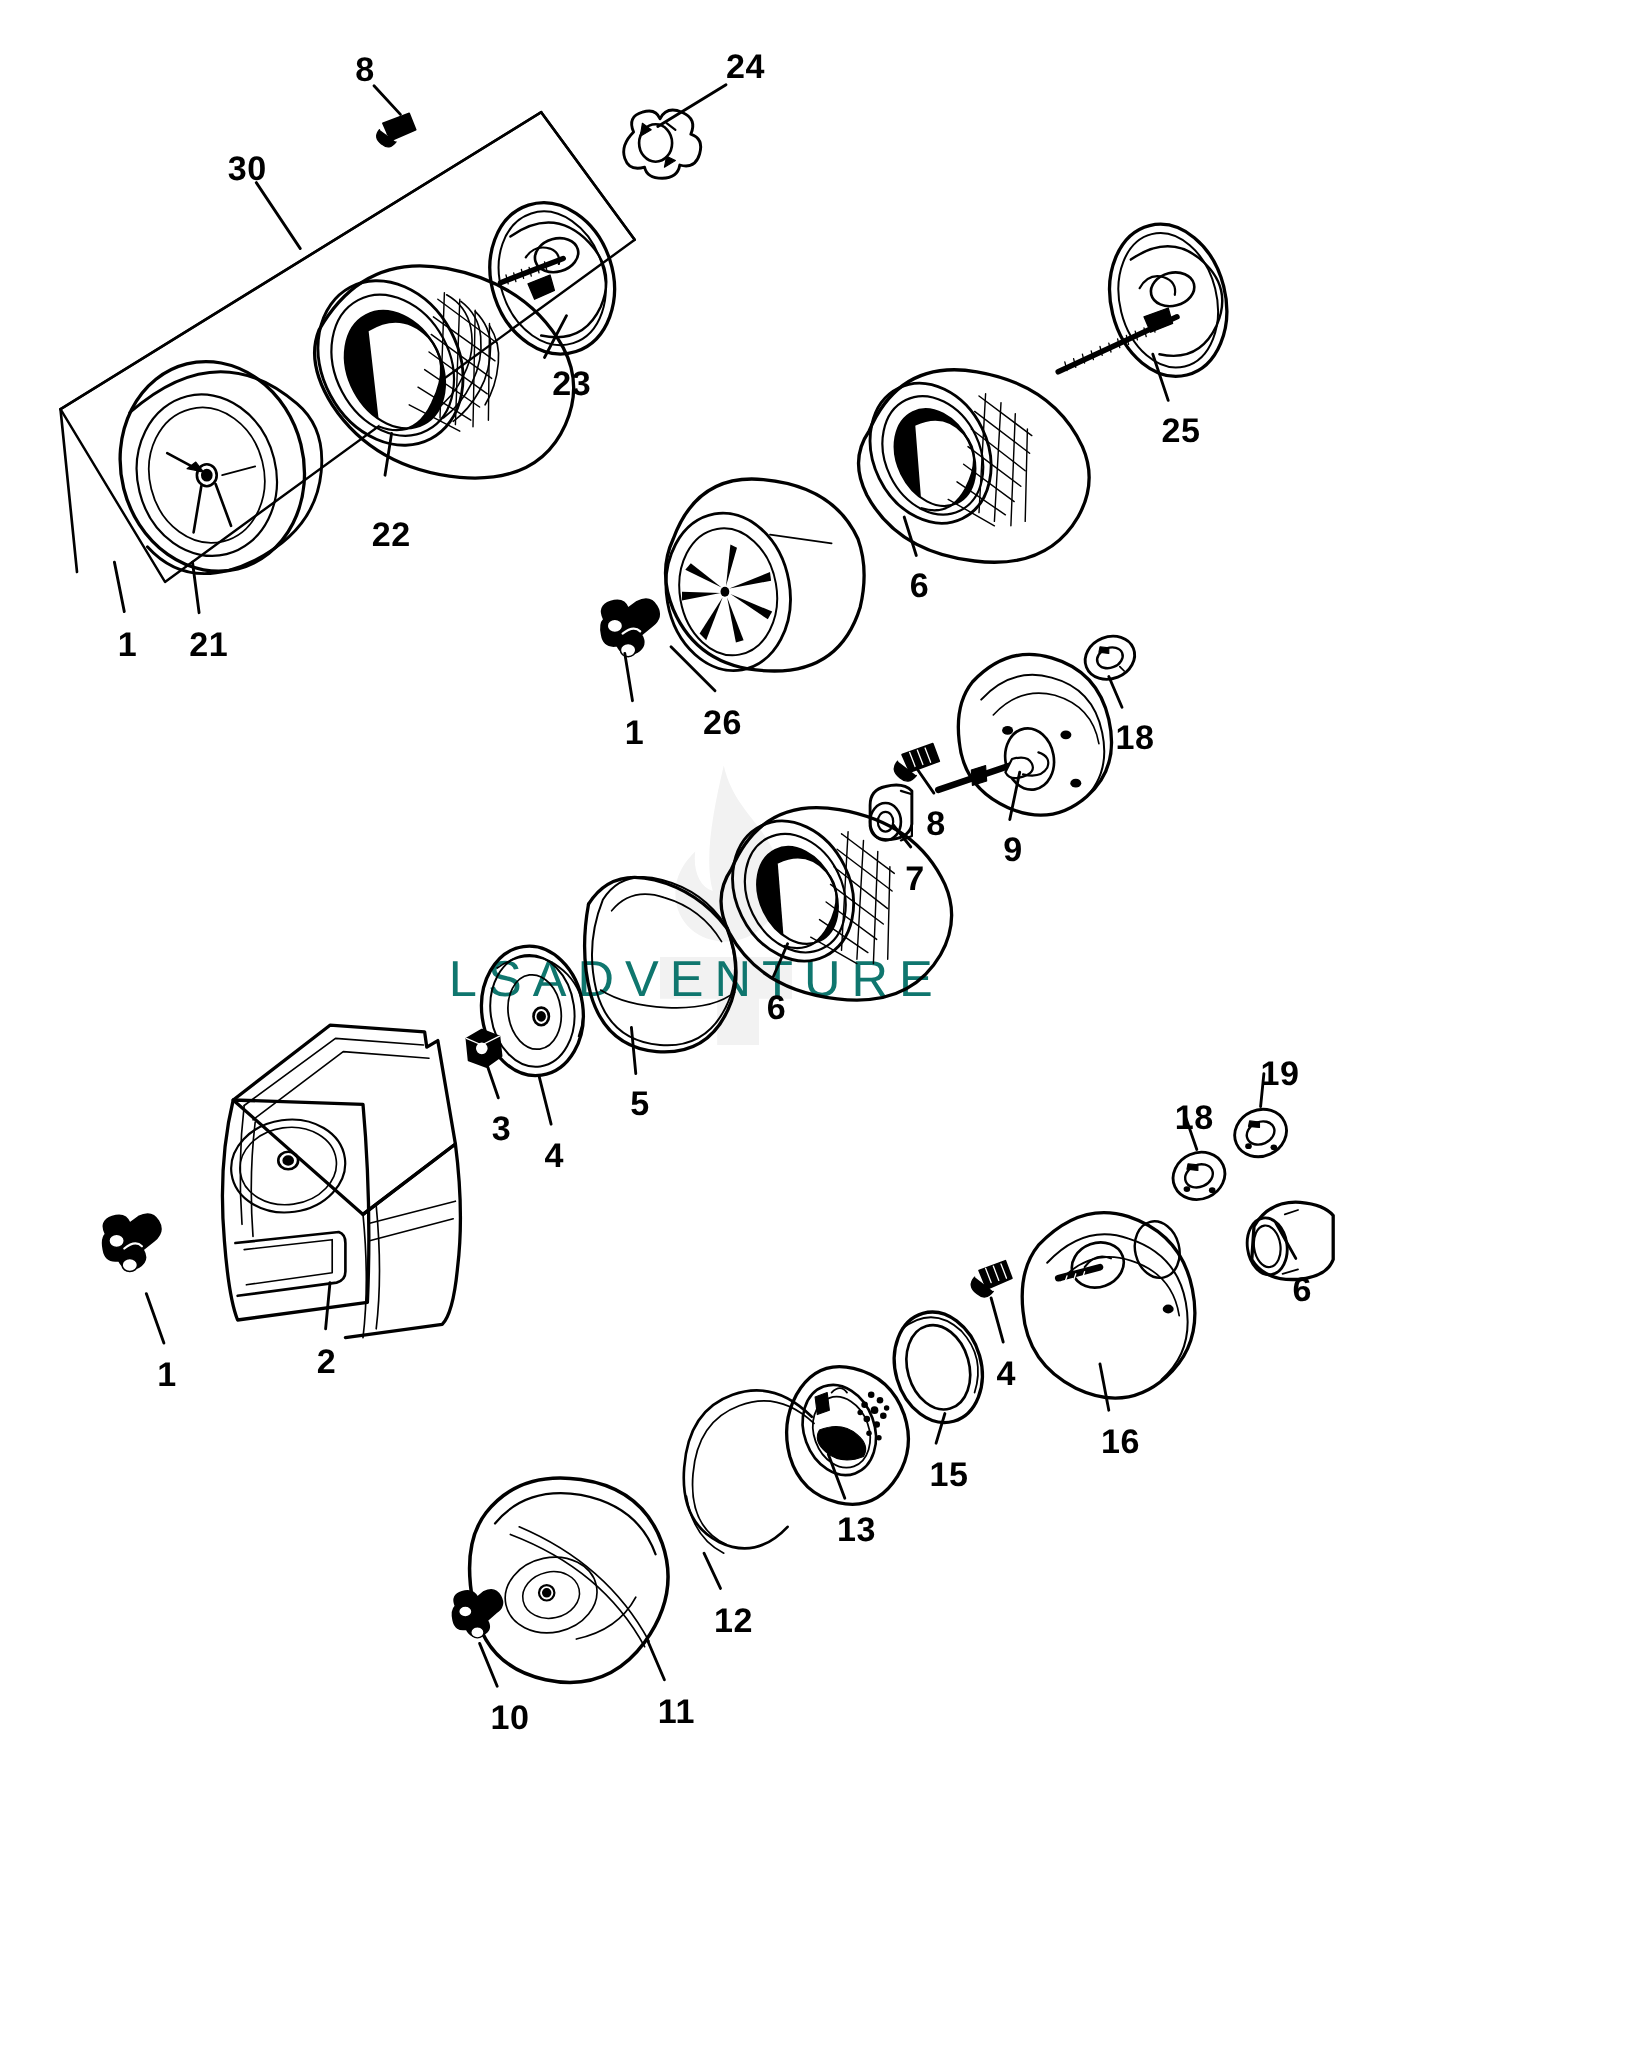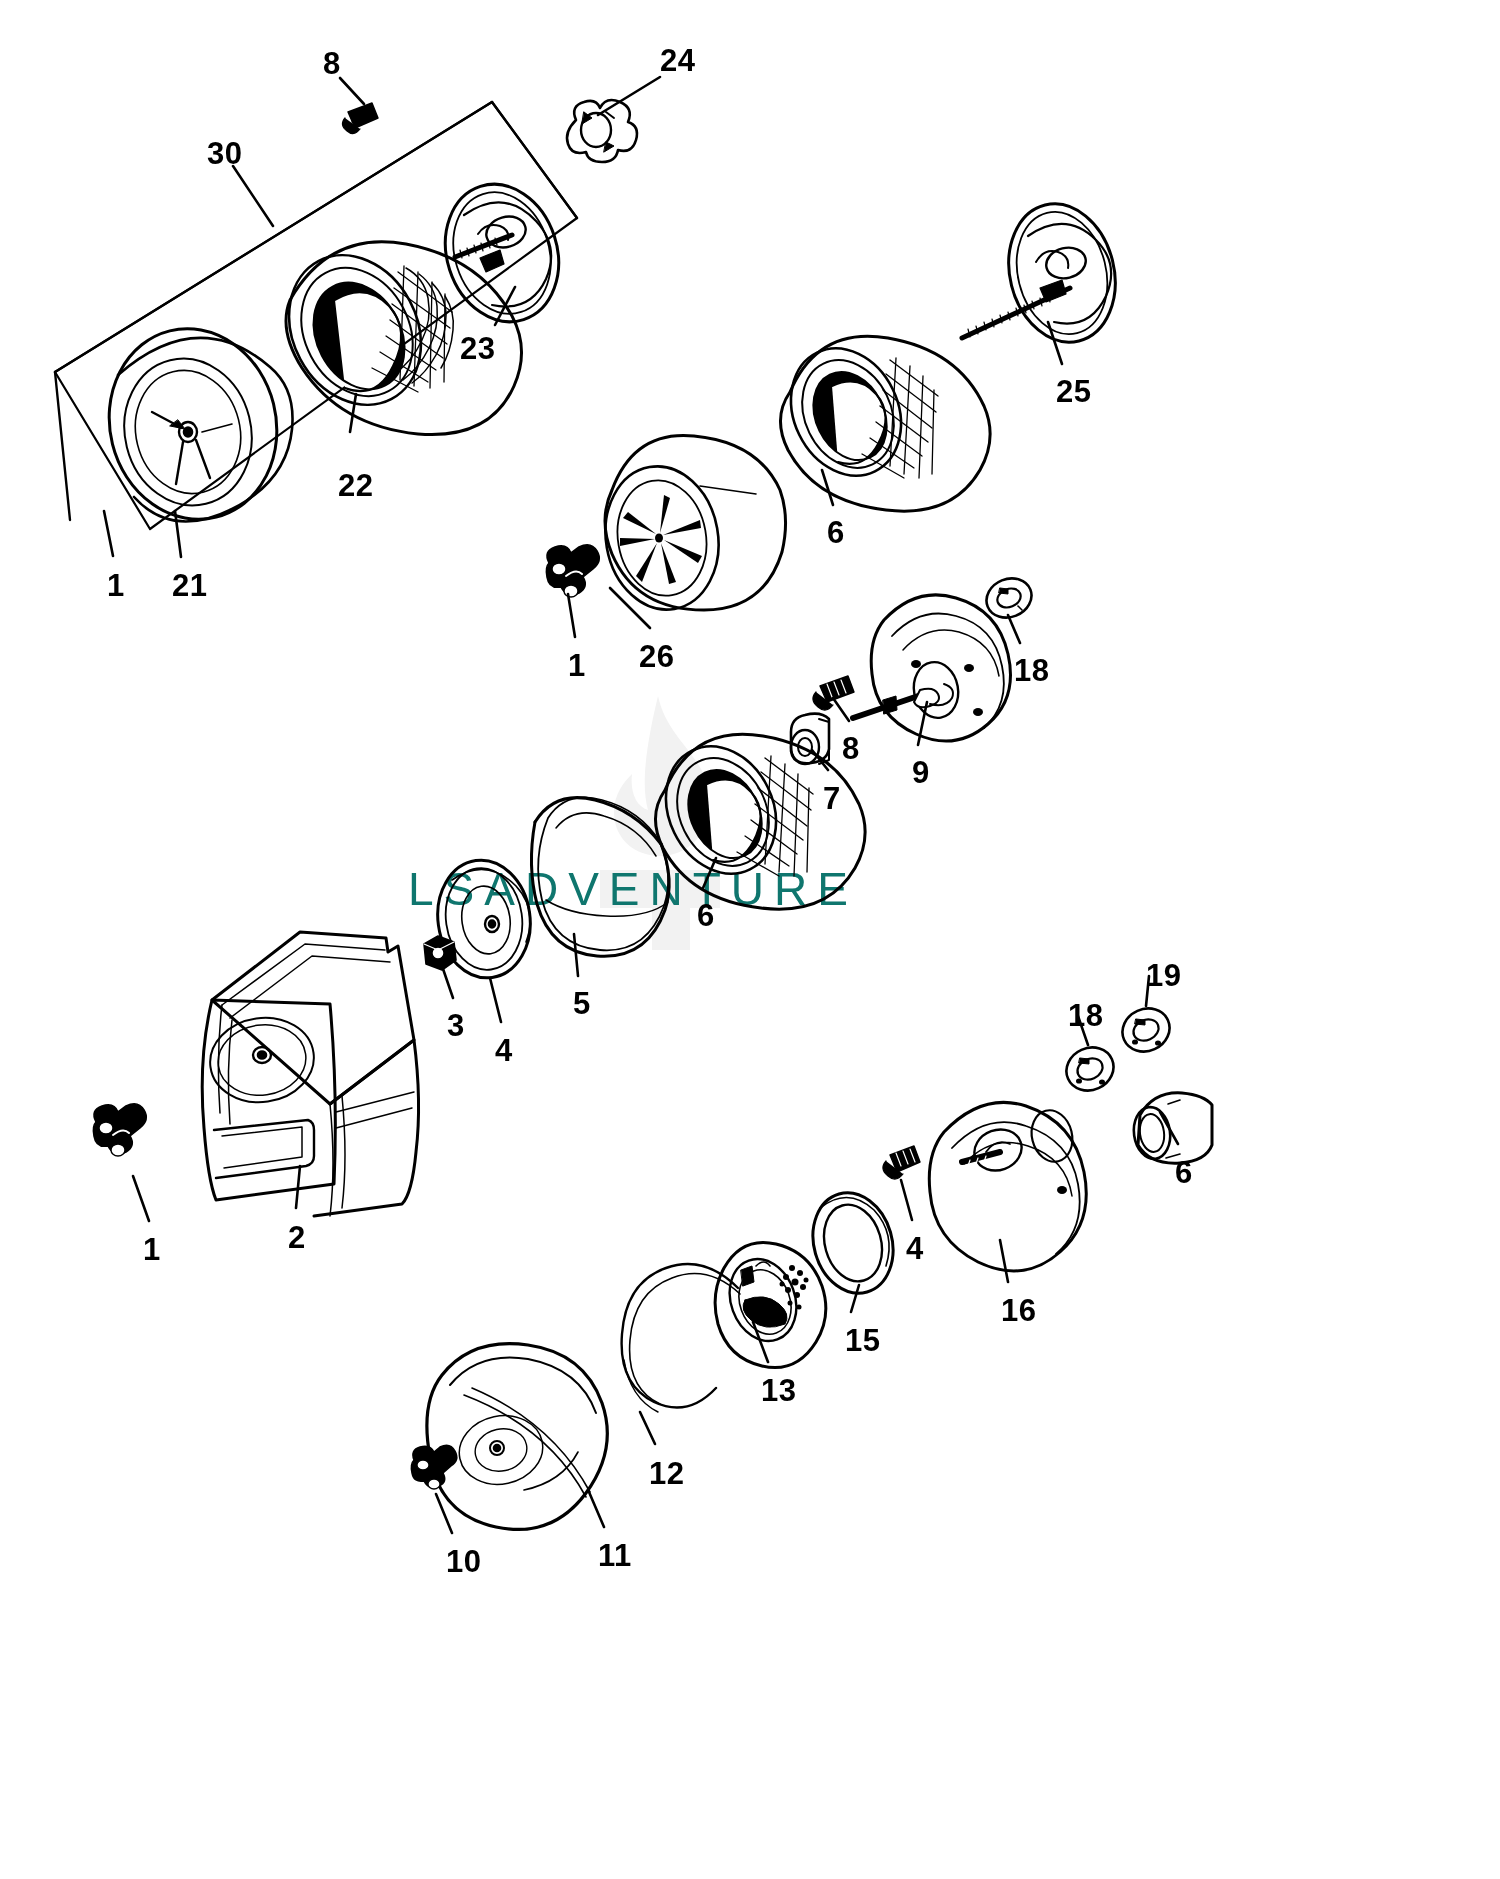--- a/index.html
+++ b/index.html
@@ -480,21 +480,21 @@
         <path d="M604 1527 L589 1492"></path>
         <path d="M452 1533 L436 1494"></path>
       </g>
 
     </g>
   </svg>
 
   <div class="callout" style="left:323px;top:48px;">8</div>
   <div class="callout" style="left:660px;top:45px;">24</div>
   <div class="callout" style="left:207px;top:138px;">30</div>
-  <div class="callout" style="left:460px;top:333px;">23</div>
+  <div class="callout" style="left:502px;top:333px;">23</div>
   <div class="callout" style="left:338px;top:440px;margin-top:30px;">22</div>
   <div class="callout" style="left:1056px;top:376px;">25</div>
   <div class="callout" style="left:107px;top:570px;">1</div>
   <div class="callout" style="left:172px;top:570px;">21</div>
   <div class="callout" style="left:827px;top:517px;">6</div>
   <div class="callout" style="left:568px;top:650px;">1</div>
   <div class="callout" style="left:639px;top:641px;">26</div>
   <div class="callout" style="left:1014px;top:655px;">18</div>
   <div class="callout" style="left:842px;top:733px;">8</div>
   <div class="callout" style="left:912px;top:757px;">9</div>

